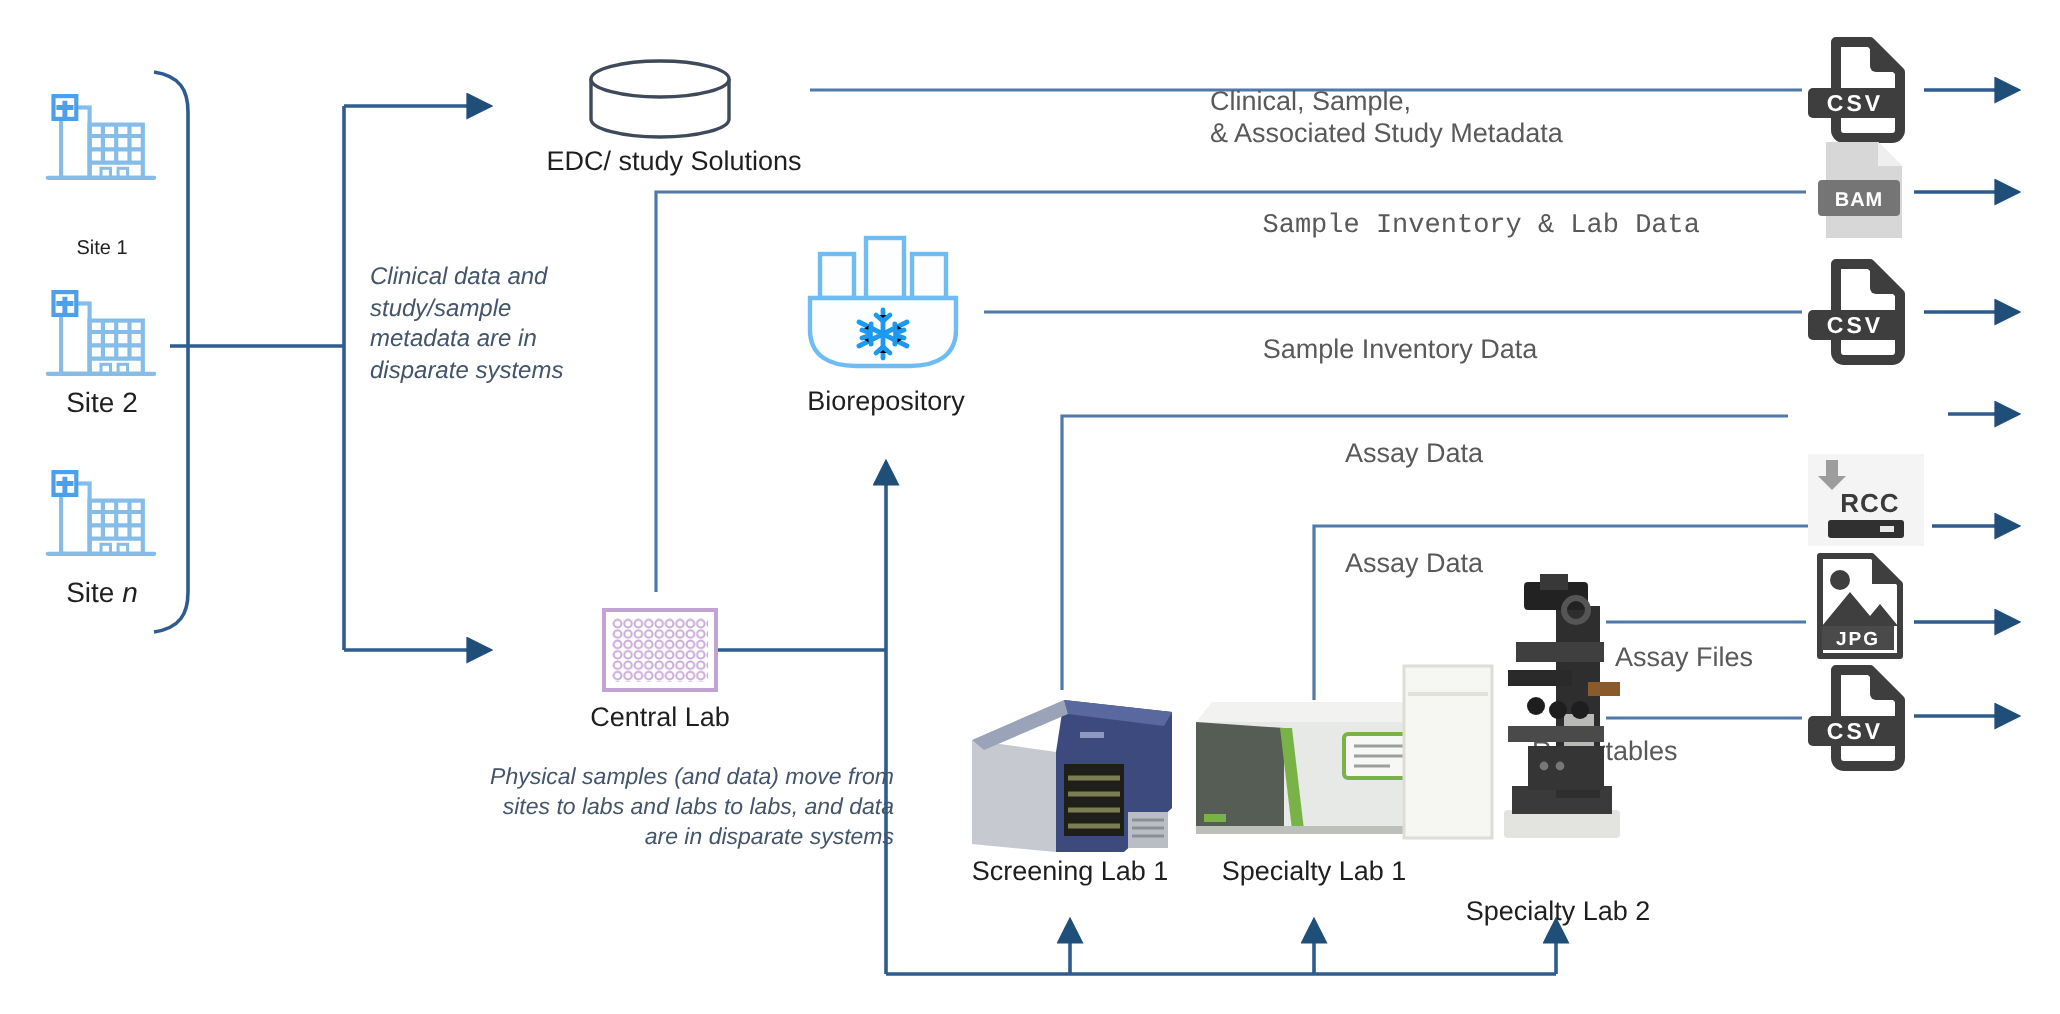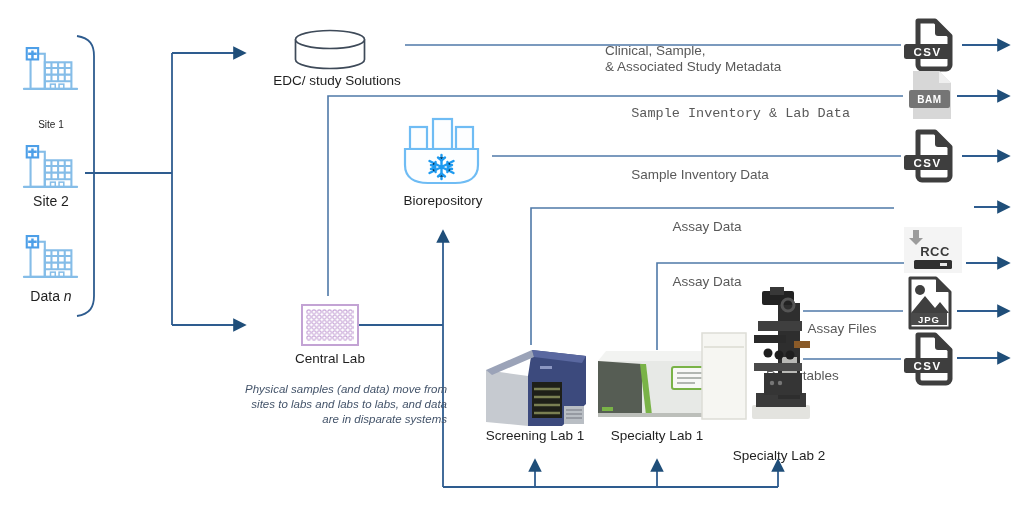--- a/index.html
+++ b/index.html
@@ -87,30 +87,31 @@
       <path d="M2,46 H58" stroke-linecap="round"></path>
       <rect x="9" y="9" width="15" height="37"></rect>
       <rect x="24" y="18" width="28" height="28"></rect>
       <path d="M31,18 V38 M38,18 V38 M45,18 V38 M24,24 H52 M24,31 H52 M24,38 H52"></path>
       <rect x="30" y="41" width="5" height="5" stroke-width="1.6"></rect>
       <rect x="39" y="41" width="5" height="5" stroke-width="1.6"></rect>
       <rect x="5" y="3" width="12" height="12" fill="#fff" stroke="#4D9FE8"></rect>
       <path d="M11,5.5 V14.5 M6.5,9 H15.5" stroke="#4D9FE8" stroke-width="2.6"></path>
     </svg>
   </div>
-  <div class="abs lbl" style="left:20px;top:288px;width:62px;font-size:14px;"><span>Data </span><span style="font-style:italic">n</span></div>
+  <div class="abs lbl" style="left:20px;top:288px;width:62px;font-size:14px;"><span>Site </span><span style="font-style:italic">n</span></div>
 
   <div class="abs" style="left:294px;top:29px;">
     <svg width="72" height="42" viewBox="0 0 72 42" fill="#fff" stroke="#3E4A59" stroke-width="1.7">
       <path d="M1.5,10.5 v20 a34.5,9 0 0 0 69,0 v-20"></path>
       <ellipse cx="36" cy="10.5" rx="34.5" ry="9"></ellipse>
     </svg>
   </div>
   <div class="abs lbl" style="left:258px;top:73px;width:158px;">EDC/ study Solutions</div>
 
+  <div class="abs note" style="left:185px;top:131px;width:118px;">Clinical data and study/sample metadata are in disparate systems</div>
 
   <div class="abs" style="left:400px;top:117px;">
     <svg width="88" height="72" viewBox="0 0 88 72">
       <g fill="#FDFEFF" stroke="#6FBCF4" stroke-width="2.2">
         <rect x="10" y="10" width="17" height="22"></rect>
         <rect x="33" y="2" width="19" height="30"></rect>
         <rect x="56" y="10" width="17" height="22"></rect>
         <path d="M5,32 h73 v16 c0,13 -10,18 -23,18 h-27 c-13,0 -23,-5 -23,-18 z"></path>
       </g>
       <g stroke="#1D9AF0" stroke-width="2.4" stroke-linecap="round">

